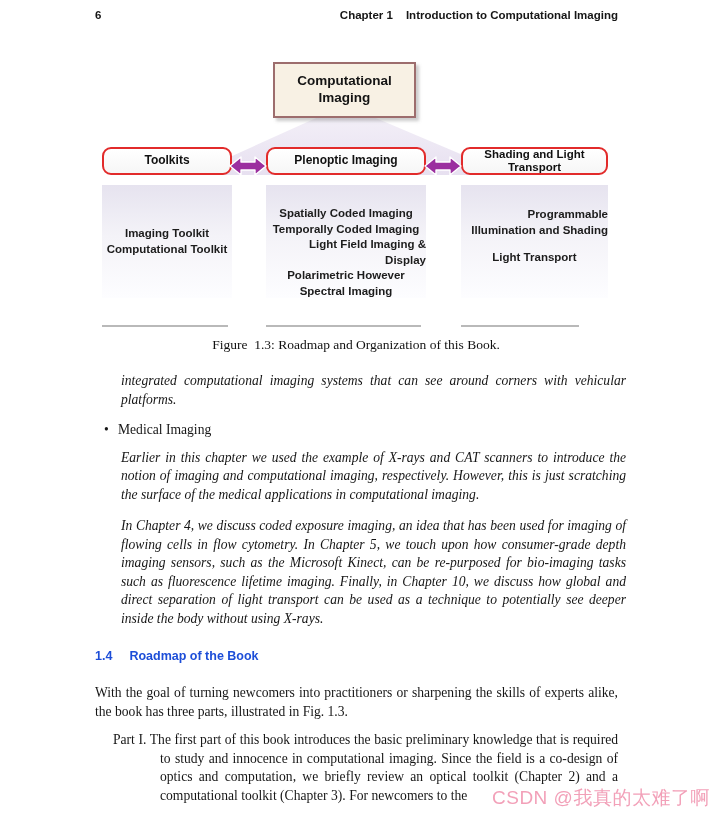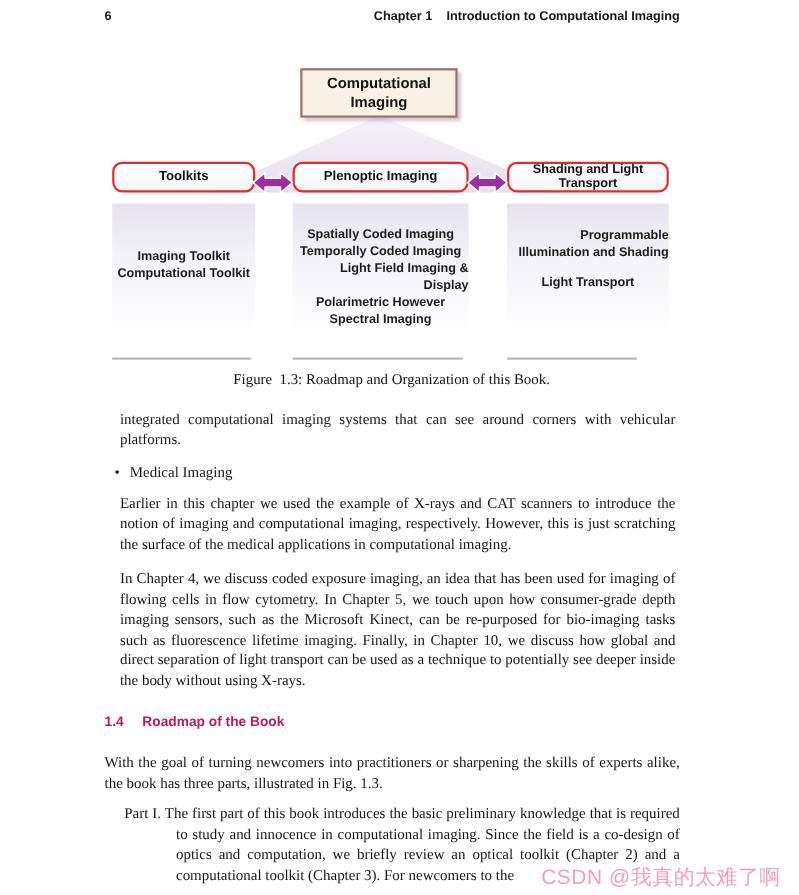--- a/index.html
+++ b/index.html
@@ -11,21 +11,21 @@
   
   .pagehead{position:absolute;top:9px;left:95px;width:523px;height:16px;}
   .pagenum{position:absolute;left:0;top:0;font:bold 11.5px "Liberation Sans",sans-serif;}
   .running-head{position:absolute;right:0;top:0;font:bold 11.5px "Liberation Sans",sans-serif;white-space:nowrap;}
   .running-head .gap{display:inline-block;width:13px;}
 
   
   .figure{position:absolute;left:95px;top:55px;width:540px;height:305px;}
   .fan{position:absolute;left:0;top:0;width:540px;height:130px;}
   .rootbox{
-    position:absolute;left:178px;top:7px;width:143px;height:45px;
+    position:absolute;left:178px;top:7px;width:143px;height:56px;
     background:#f8f1e4;border:2px solid #9d6d6d;box-sizing:border-box;
     box-shadow:3px 3px 3px rgba(110,110,110,.35);
     display:flex;align-items:center;justify-content:center;text-align:center;
     font:bold 13.5px/1.25 "Liberation Sans",sans-serif;color:#141414;
   }
   .branch{
     position:absolute;top:92px;height:28px;box-sizing:border-box;
     background:linear-gradient(#ffffff,#f6f6f6);
     border:2.5px solid #e22b2b;border-radius:9px;
     display:flex;align-items:center;justify-content:center;text-align:center;
@@ -54,26 +54,26 @@
   .r3{left:366px;width:118px;}
   .figcaption{
     position:absolute;left:0;top:282px;width:522px;text-align:center;
     font:13.5px "Liberation Serif",serif;color:#111;
   }
 
   
   .content{position:absolute;left:95px;top:372px;width:523px;
     font-size:13.6px;line-height:18.5px;}
   .para{margin:0;text-align:justify;}
-  .ind{margin-left:14px;width:505px;box-sizing:border-box;}
+  .ind{margin-left:26px;width:505px;box-sizing:border-box;font-style:italic;}
   .bullet-row{margin:12px 0 0 9px;}
   .bullet-glyph{display:inline-block;width:14px;}
   .p-medical{margin-top:9px;}
   .p-chapters{margin-top:13px;}
-  .sechead{margin:21px 0 0 0;font:bold 12.5px "Liberation Sans",sans-serif;color:#be185d;}
+  .sechead{margin:21px 0 0 0;font:bold 12.5px "Liberation Sans",sans-serif;color:#1d4ed8;}
   .sechead .st{margin-left:17px;}
   .p-goal{margin-top:21px;}
   .p-part{margin-top:10px;margin-left:18px;width:458px;padding-left:47px;text-indent:-47px;}
 
   .watermark{
     position:absolute;left:492px;top:785px;white-space:nowrap;
     font:19px "Liberation Sans",sans-serif;color:rgba(240,143,172,0.85);
     letter-spacing:0.5px;z-index:5;
   }
 </style>

